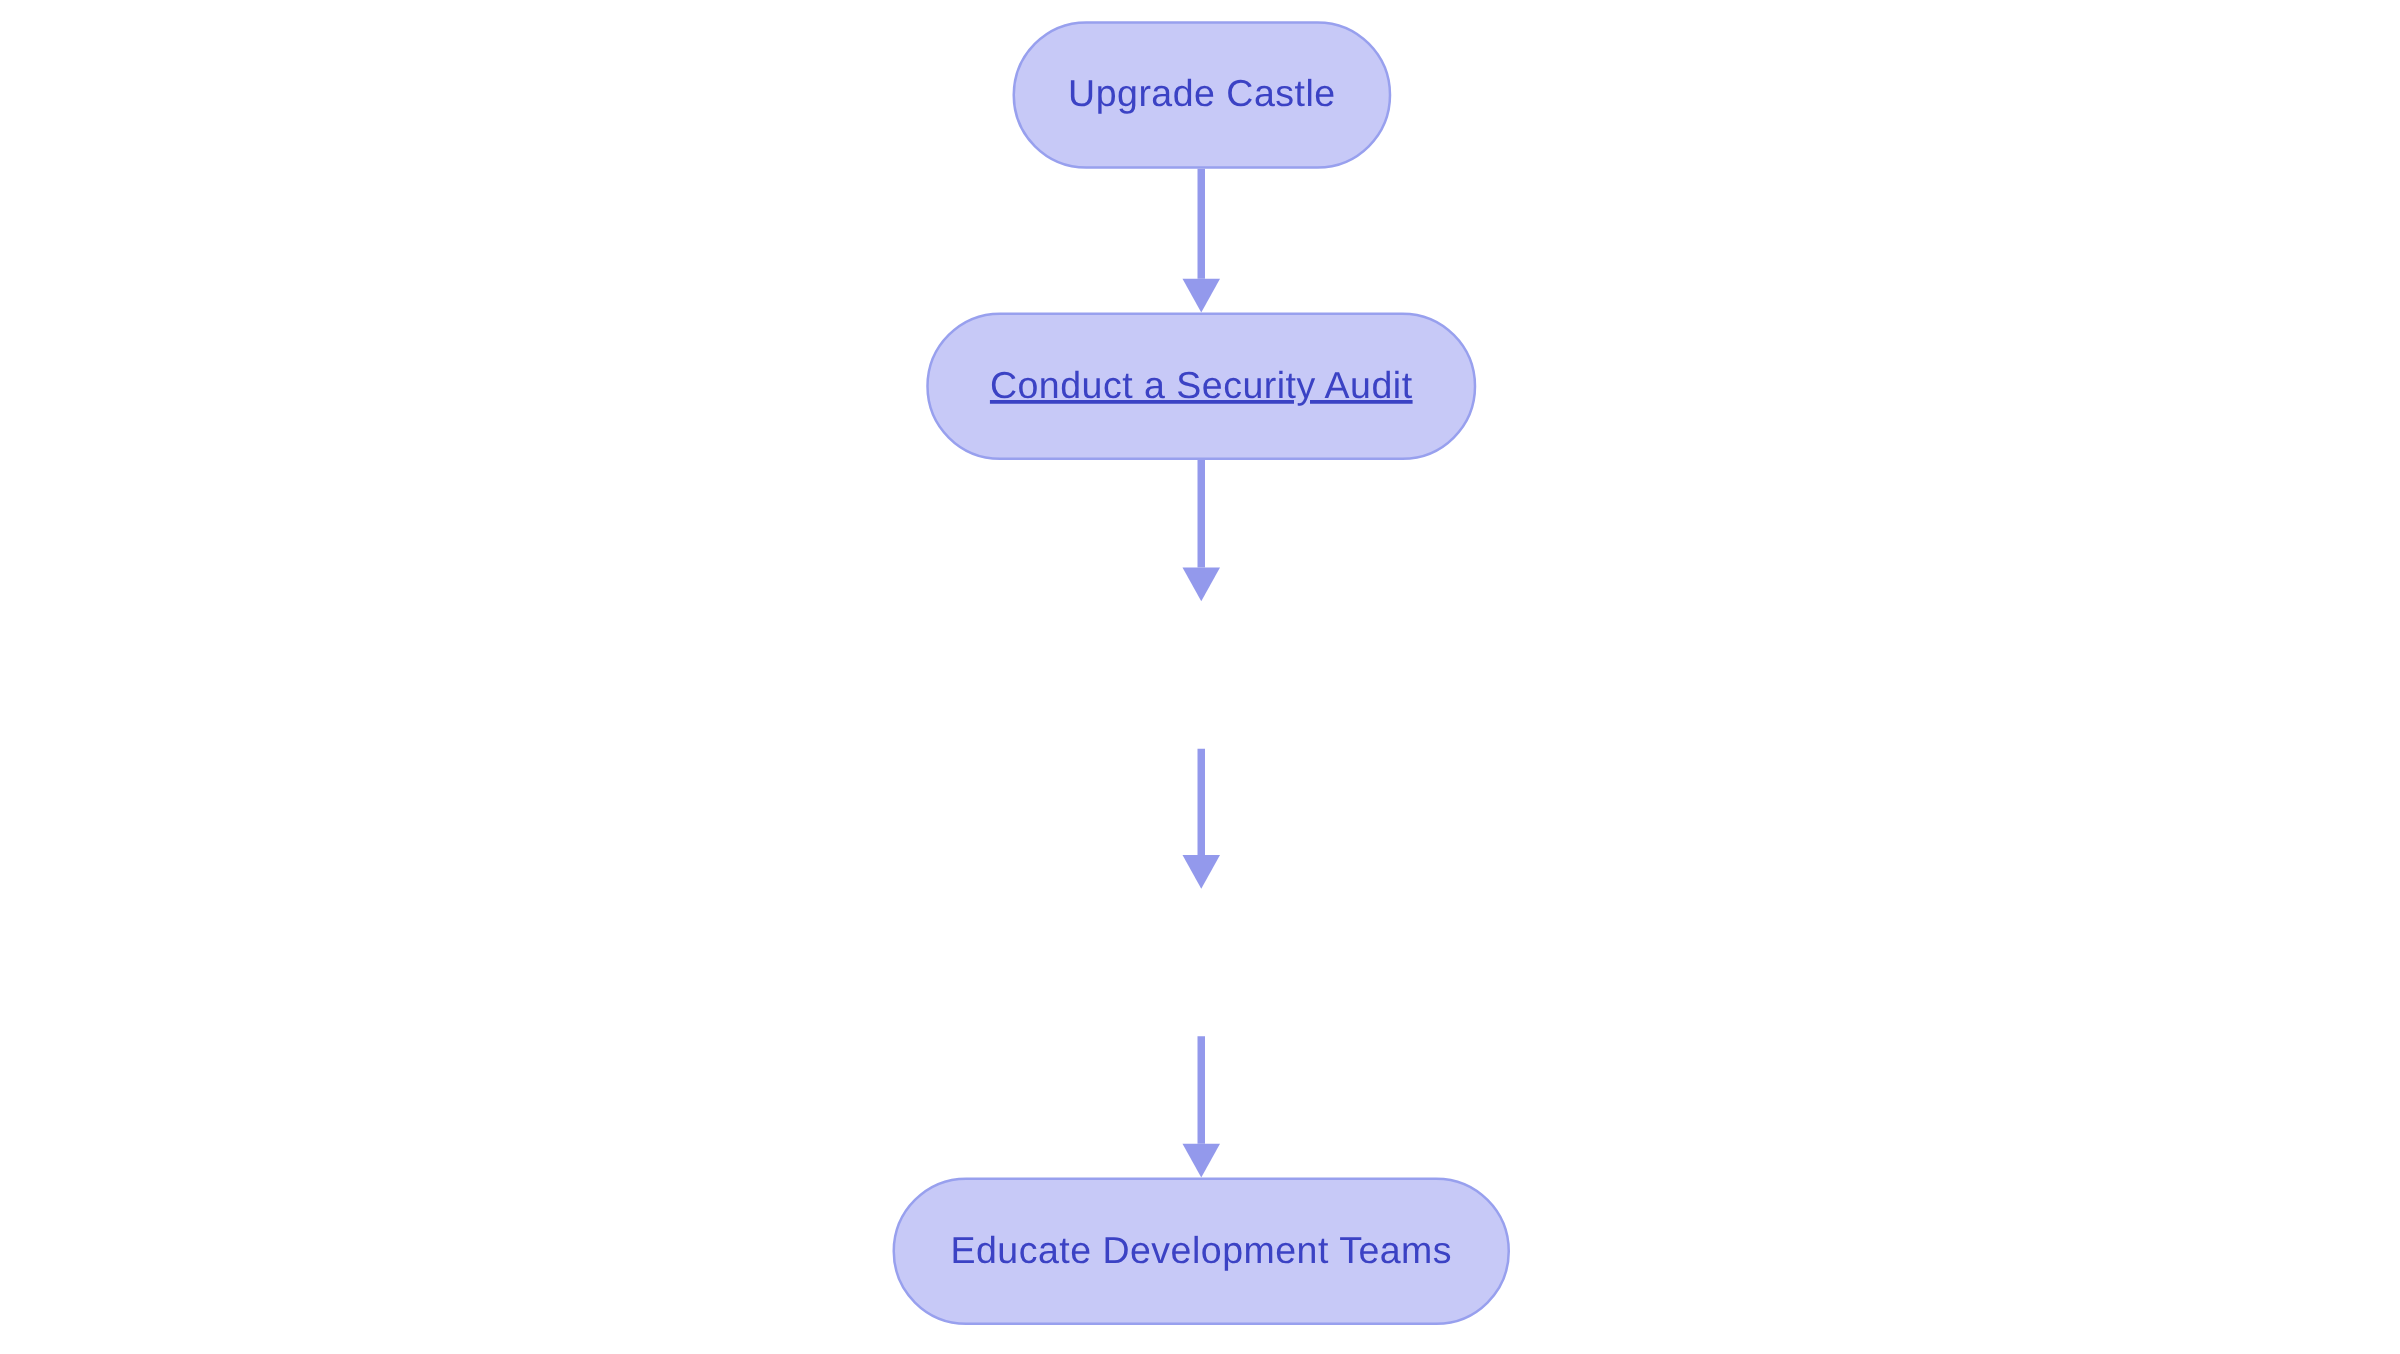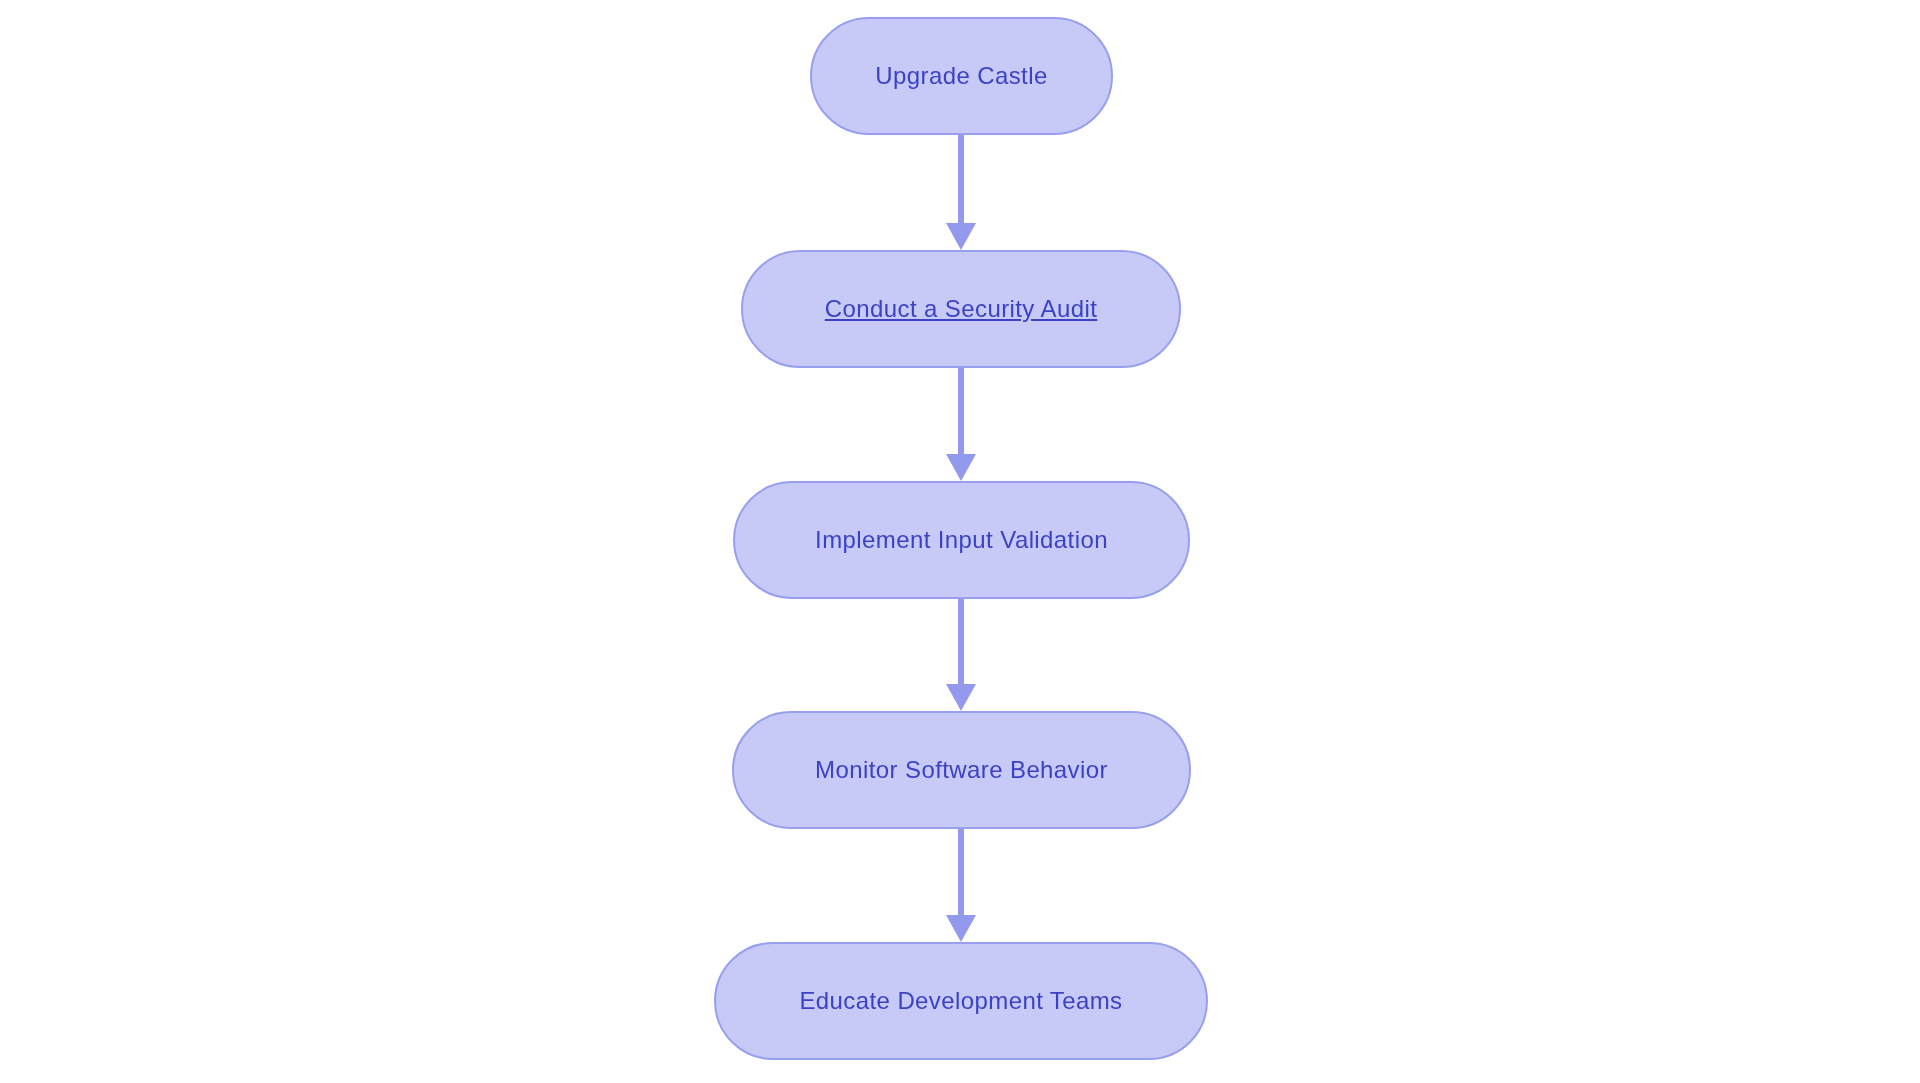--- a/index.html
+++ b/index.html
@@ -24,21 +24,21 @@
   .flow-node {
     position: absolute;
     height: 118px;
     background: var(--node-fill);
     border: 2px solid var(--node-border);
     border-radius: 59px;
     display: flex;
     align-items: center;
     justify-content: center;
     color: var(--node-text);
-    font-size: 24px;
+    font-size: 30px;
     letter-spacing: 0.4px;
     white-space: nowrap;
     text-align: center;
   }
   .n1 { left: 810px; top: 17px;  width: 303px; }
   .n2 { left: 741px; top: 250px; width: 440px; text-decoration: underline; }
   .n3 { left: 733px; top: 481px; width: 457px; }
   .n4 { left: 732px; top: 711px; width: 459px; }
   .n5 { left: 714px; top: 942px; width: 494px; justify-content: center; }
 
@@ -82,32 +82,26 @@
 
   <div class="flow-node n2">
     <span>Conduct a Security Audit</span>
   </div>
 
   <div class="arrow a2">
     <div class="arrow-line"></div>
     <div class="arrow-head"></div>
   </div>
 
-  <div class="flow-node n3">
-    <span>Implement Input Validation</span>
-  </div>
 
   <div class="arrow a3">
     <div class="arrow-line"></div>
     <div class="arrow-head"></div>
   </div>
 
-  <div class="flow-node n4">
-    <span>Monitor Software Behavior</span>
-  </div>
 
   <div class="arrow a4">
     <div class="arrow-line"></div>
     <div class="arrow-head"></div>
   </div>
 
   <div class="flow-node n5">
     <span>Educate Development Teams</span>
   </div>
 

